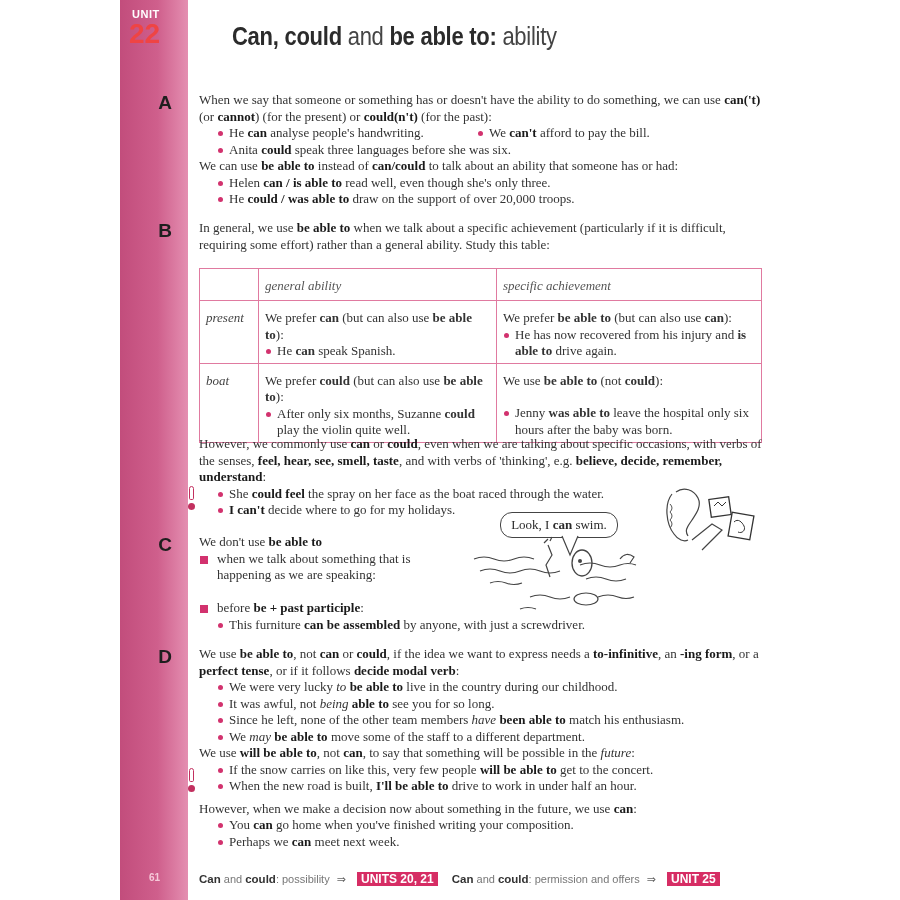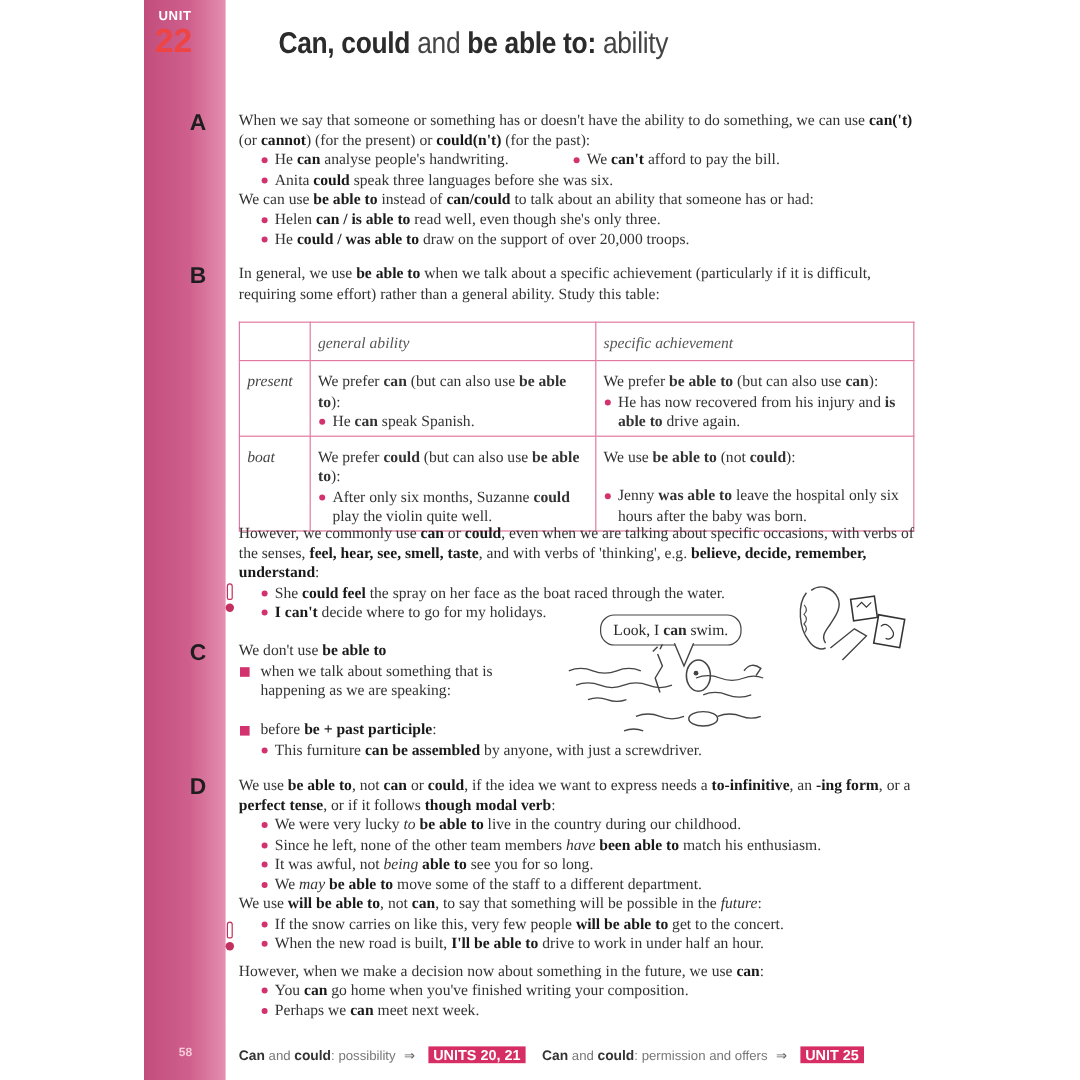--- a/index.html
+++ b/index.html
@@ -205,38 +205,38 @@
   <path d="M78 10 l4 10 l-6 10 l4 12" fill="none" stroke="#444" stroke-width="1.2"></path>
   <path d="M74 8 l4 -4 M80 6 l2 -4" fill="none" stroke="#444" stroke-width="1.2"></path>
   <ellipse cx="112" cy="28" rx="10" ry="13" fill="none" stroke="#444" stroke-width="1.3"></ellipse>
   <circle cx="110" cy="26" r="2" fill="#444"></circle>
   <path d="M150 24 q6 -8 14 -2 l-4 6" fill="none" stroke="#444" stroke-width="1.2"></path>
   <ellipse cx="116" cy="64" rx="12" ry="6" fill="none" stroke="#444" stroke-width="1.2"></ellipse>
 </svg>
 
 <div class="sec-letter" style="top:646px;">D</div>
 <div class="block" style="top:646px;">
-  <p><span>We use </span><b>be able to</b><span>, not </span><b>can</b><span> or </span><b>could</b><span>, if the idea we want to express needs a </span><b>to-infinitive</b><span>, an </span><b>-ing form</b><span>, or a </span><b>perfect tense</b><span>, or if it follows </span><b>though modal verb</b><span>:</span></p>
+  <p><span>We use </span><b>be able to</b><span>, not </span><b>can</b><span> or </span><b>could</b><span>, if the idea we want to express needs a </span><b>to-infinitive</b><span>, an </span><b>-ing form</b><span>, or a </span><b>perfect tense</b><span>, or if it follows </span><b>decide modal verb</b><span>:</span></p>
   <p class="bul"><span>We were very lucky </span><i>to</i><b> be able to</b><span> live in the country during our childhood.</span></p>
+  <p class="bul"><span>It was awful, not </span><i>being</i><b> able to</b><span> see you for so long.</span></p>
   <p class="bul"><span>Since he left, none of the other team members </span><i>have</i><b> been able to</b><span> match his enthusiasm.</span></p>
-  <p class="bul"><span>It was awful, not </span><i>being</i><b> able to</b><span> see you for so long.</span></p>
   <p class="bul"><span>We </span><i>may</i><b> be able to</b><span> move some of the staff to a different department.</span></p>
   <p style="margin-top:0;"><span>We use </span><b>will be able to</b><span>, not </span><b>can</b><span>, to say that something will be possible in the </span><i>future</i><span>:</span></p>
   <p class="bul"><span>If the snow carries on like this, very few people </span><b>will be able to</b><span> get to the concert.</span></p>
   <p class="bul"><span>When the new road is built, </span><b>I'll be able to</b><span> drive to work in under half an hour.</span></p>
   <p style="margin-top:6px;"><span>However, when we make a decision now about something in the future, we use </span><b>can</b><span>:</span></p>
   <p class="bul"><span>You </span><b>can</b><span> go home when you've finished writing your composition.</span></p>
   <p class="bul"><span>Perhaps we </span><b>can</b><span> meet next week.</span></p>
 </div>
 <div class="warn" style="top:768px;">
     <div class="stem"></div>
     <div class="dot"></div>
   </div>
 
-<div class="pagenum">58</div>
+<div class="pagenum">61</div>
 <div class="footer">
   <span>
     <b>Can</b><span> and </span><b>could</b><span>: possibility</span>
     <span class="arrow">⇒</span>
     <span class="tag">UNITS 20, 21</span>
   </span>
   <span style="margin-left:10px;">
     <b>Can</b><span> and </span><b>could</b><span>: permission and offers</span>
     <span class="arrow">⇒</span>
     <span class="tag">UNIT 25</span>

